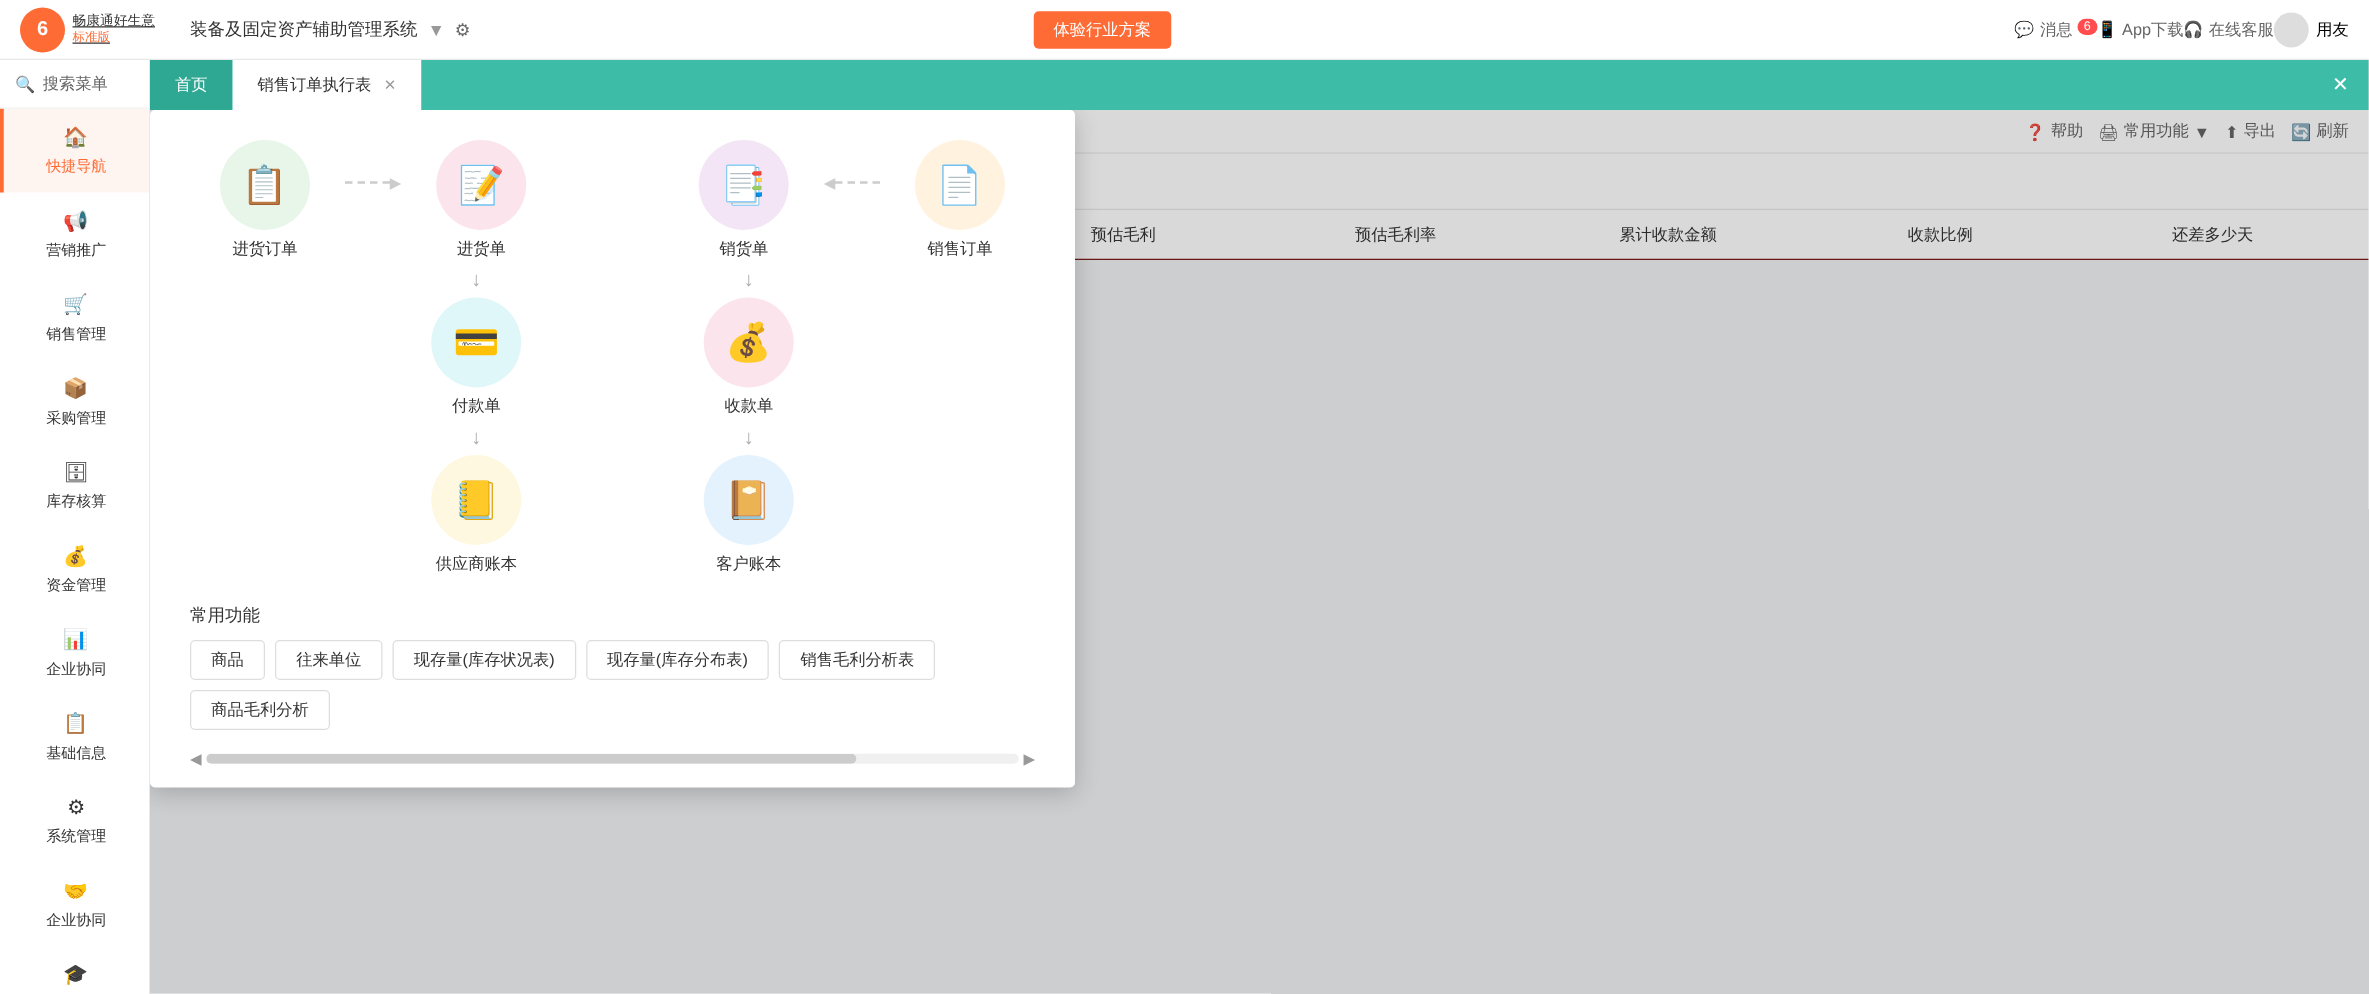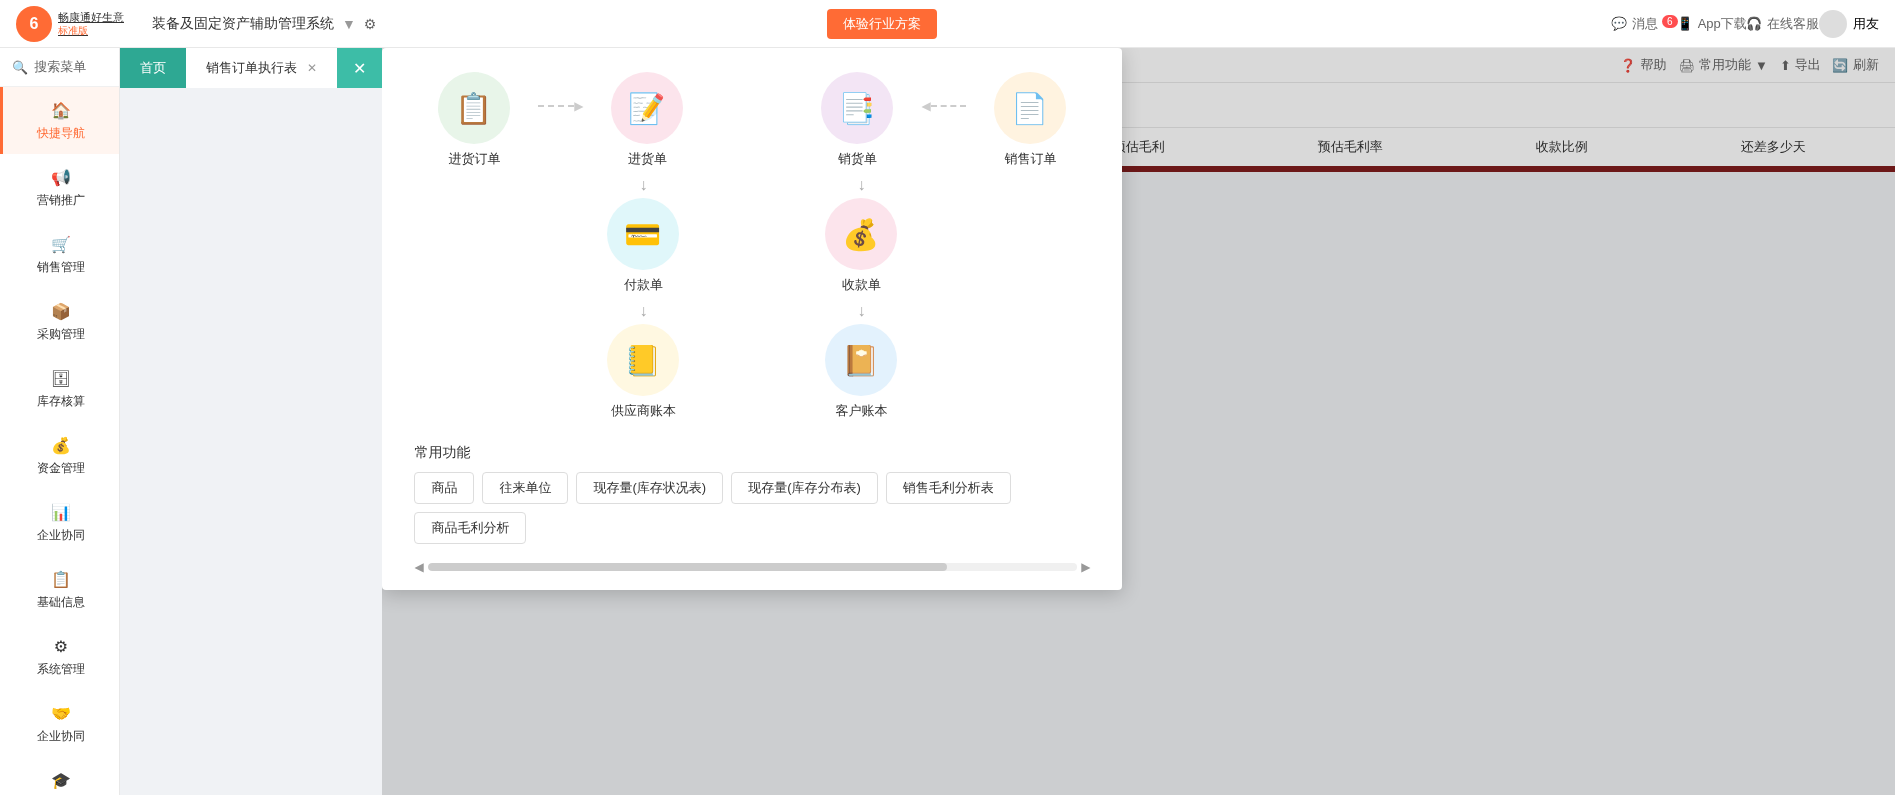--- a/index.html
+++ b/index.html
@@ -111,21 +111,21 @@
       display: flex; align-items: center; justify-content: center;
       font-size: 16px;
     }
 
     
     .main-content {
       margin-left: 120px;
       margin-top: 48px;
       height: calc(100vh - 48px);
       display: flex;
-      flex-direction: row;
+      flex-direction: column;
       justify-content: center;
     }
 
     
     .tab-bar {
       background: #3dbda7;
       display: flex;
       align-items: center;
       height: 40px;
       padding: 0;
@@ -218,21 +218,21 @@
       font-size: 12px;
     }
 
     
     .table-header {
       background: #f5f5f5;
       display: flex;
       align-items: center;
       padding: 0 16px;
       min-height: 40px;
-      border-bottom: 6px solid #7f1d1d;
+      border-bottom: 1px solid #7f1d1d;
       background: white;
     }
     .table-col {
       padding: 10px 8px;
       font-size: 13px;
       color: #333;
       font-weight: 500;
       flex: 1;
       min-width: 60px;
       text-align: center;
@@ -499,20 +499,21 @@
       <button class="setting-btn">设置</button>
       <span style="color:#3dbda7;cursor:pointer;font-size:13px;">更多条件</span>
     </div>
 
     <div class="table-header">
       <div class="table-col">品</div>
       <div class="table-col">商品</div>
       <div class="table-col">金额</div>
       <div class="table-col">预估毛利</div>
       <div class="table-col">预估毛利率</div>
+      <div class="table-col">累计收款金额</div>
       <div class="table-col">收款比例</div>
       <div class="table-col">还差多少天</div>
     </div>
 
 
     <div class="modal-overlay">
       <div class="modal-box">
 
         <div class="flow-area">
 

